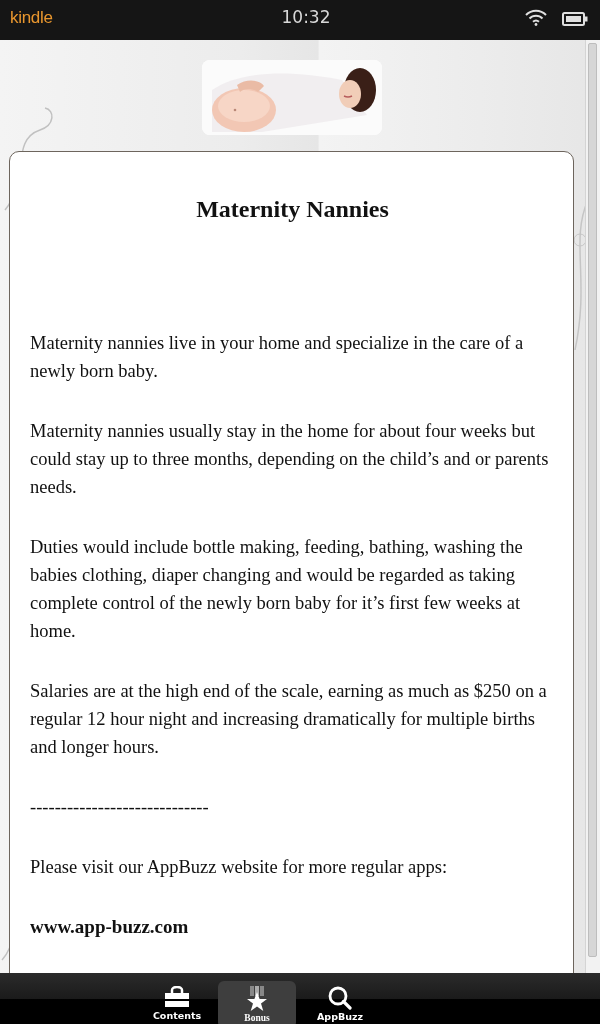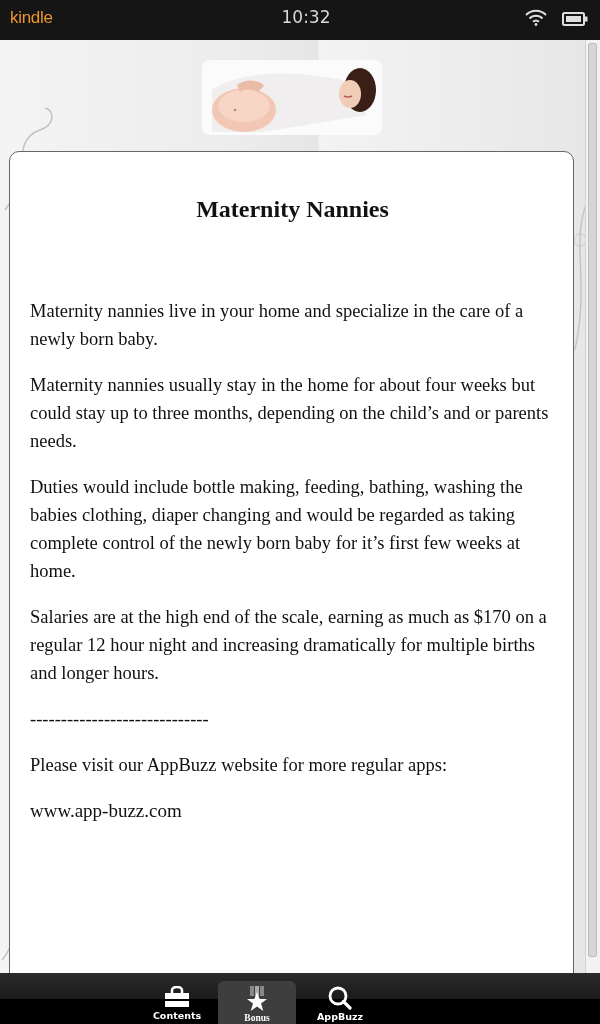--- a/index.html
+++ b/index.html
@@ -39,22 +39,22 @@
     font-family: "DejaVu Serif", serif; color: #111;
   }
   .card h1 {
     position: absolute; left: 0; width: 565px; top: 44px; text-align: center;
     font-family: "Liberation Serif", serif; font-weight: bold; font-size: 24px;
   }
   .card .body {
     position: absolute; left: 20px; top: 145px; width: 525px;
     font-family: "Liberation Serif", serif; font-size: 18.5px; line-height: 28px;
   }
-  .card .body p { margin-bottom: 18px; }
-  .card .body .link { font-weight: normal; font-size: 19px; }
+  .card .body p { margin-bottom: 18px; margin-top: 32px; }
+  .card .body .link { font-weight: bold; font-size: 19px; }
 
   .scrollbar-track {
     position: absolute; left: 585px; top: 0; width: 15px; height: 933px;
     border-left: 1px solid #d4d4d4; background: #f2f2f2;
   }
   .scrollbar-thumb {
     position: absolute; left: 588px; top: 3px; width: 9px; height: 914px;
     background: #d6d6d6; border: 1px solid #bdbdbd; border-radius: 2px;
   }
 
@@ -127,21 +127,21 @@
       <path d="M142 36 Q 146 38 150 36" stroke="#b65b5b" stroke-width="1.5" fill="none"></path>
     </svg>
   </div>
 
   <div class="card">
     <h1>Maternity Nannies</h1>
     <div class="body">
       <p>Maternity nannies live in your home and specialize in the care of a newly born baby.</p>
       <p>Maternity nannies usually stay in the home for about four weeks but could stay up to three months, depending on the child’s and or parents needs.</p>
       <p>Duties would include bottle making, feeding, bathing, washing the babies clothing, diaper changing and would be regarded as taking complete control of the newly born baby for it’s first few weeks at home.</p>
-      <p>Salaries are at the high end of the scale, earning as much as $170 on a regular 12 hour night and increasing dramatically for multiple births and longer hours.</p>
+      <p>Salaries are at the high end of the scale, earning as much as $250 on a regular 12 hour night and increasing dramatically for multiple births and longer hours.</p>
       <p>-----------------------------</p>
       <p>Please visit our AppBuzz website for more regular apps:</p>
       <p class="link">www.app-buzz.com</p>
     </div>
   </div>
 
   <div class="scrollbar-track"></div>
   <div class="scrollbar-thumb"></div>
 </div>
 

